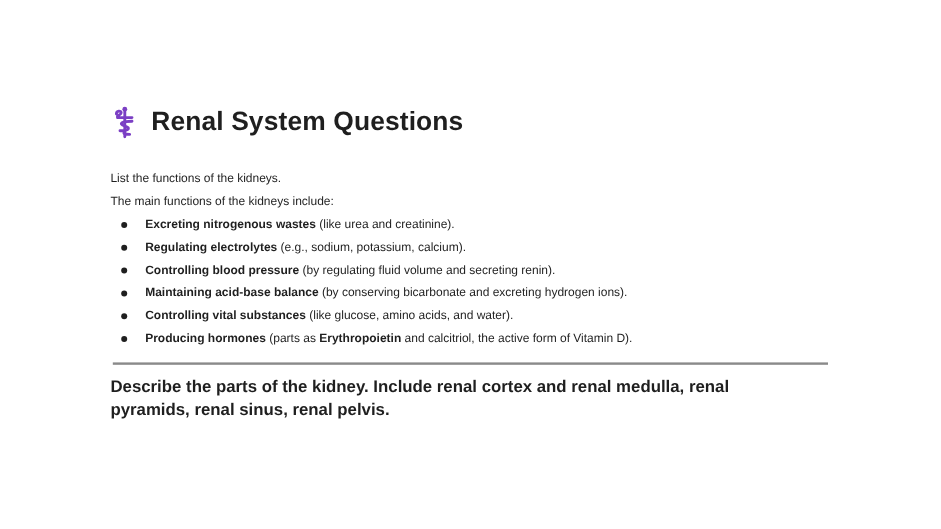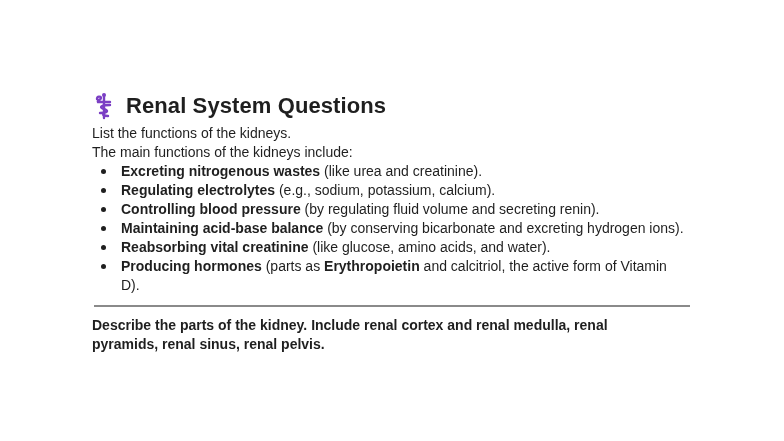--- a/index.html
+++ b/index.html
@@ -16,38 +16,38 @@
       color: #1f1f1f;
     }
     .page {
       position: absolute;
       left: 92px;
       top: 88px;
       width: 600px;
     }
     .title-row {
       display: flex;
-      align-items: center;
+      align-items: flex-start;
       height: 36px;
     }
     .title-icon {
       width: 24px;
       height: 28px;
       margin-right: 10px;
       display: inline-block;
     }
     .title {
       font-size: 22px;
       font-weight: bold;
       color: #1f1f1f;
       letter-spacing: 0.1px;
     }
     .content {
-      margin-top: 0;
-      font-size: 14px;
+      margin-top: 16px;
+      font-size: 10px;
       line-height: 19px;
     }
     .line {
       display: block;
     }
     ul.func-list {
       list-style: none;
       margin: 0;
       padding: 0;
     }
@@ -115,21 +115,21 @@
       <li>
         <span class="bullet"></span>
         <b>Controlling blood pressure</b><span> (by regulating fluid volume and secreting renin).</span>
       </li>
       <li>
         <span class="bullet"></span>
         <b>Maintaining acid-base balance</b><span> (by conserving bicarbonate and excreting hydrogen ions).</span>
       </li>
       <li>
         <span class="bullet"></span>
-        <b>Reabsorbing vital creatinine</b><span> (like glucose, amino acids, and water).</span>
+        <b>Controlling vital substances</b><span> (like glucose, amino acids, and water).</span>
       </li>
       <li>
         <span class="bullet"></span>
         <b>Producing hormones</b><span> (parts as </span><b>Erythropoietin</b><span> and calcitriol, the active form of Vitamin D).</span>
       </li>
     </ul>
   </div>
 
   <hr class="divider">
 

